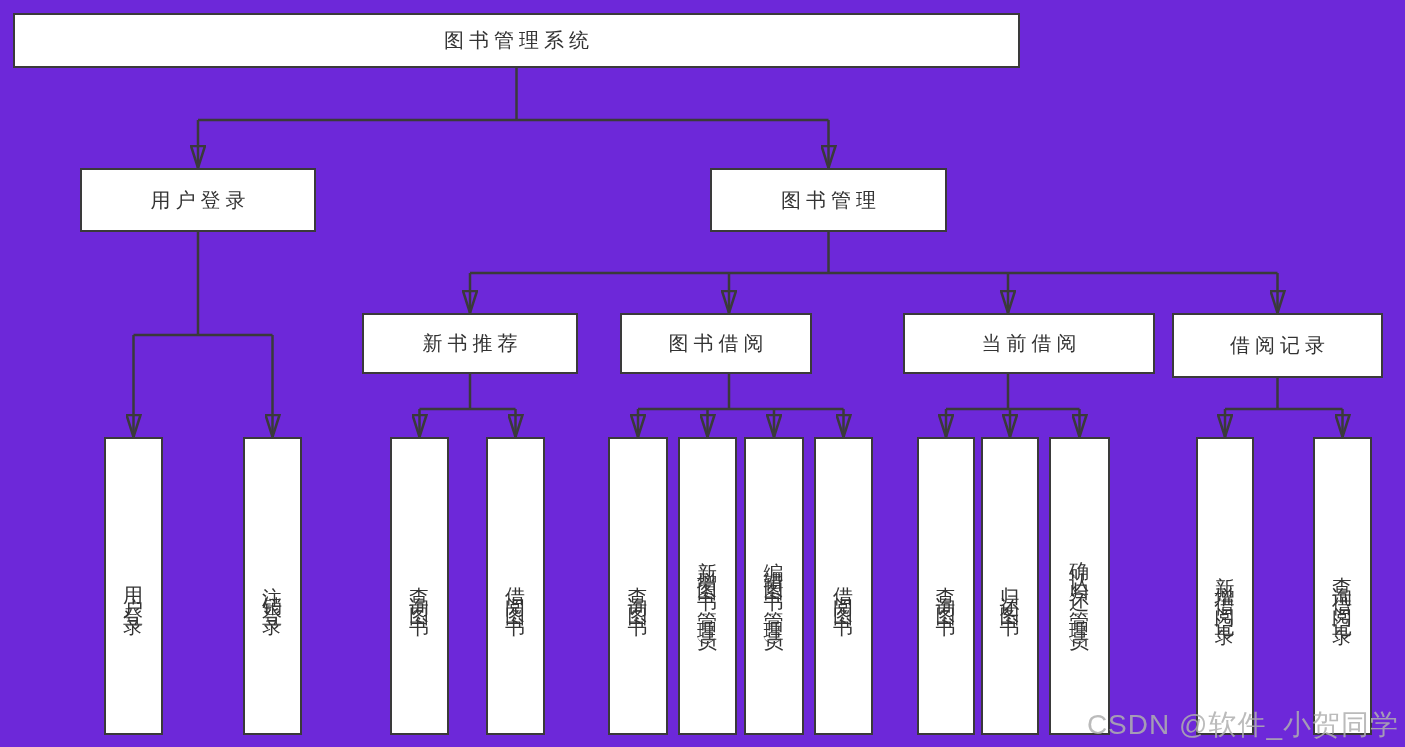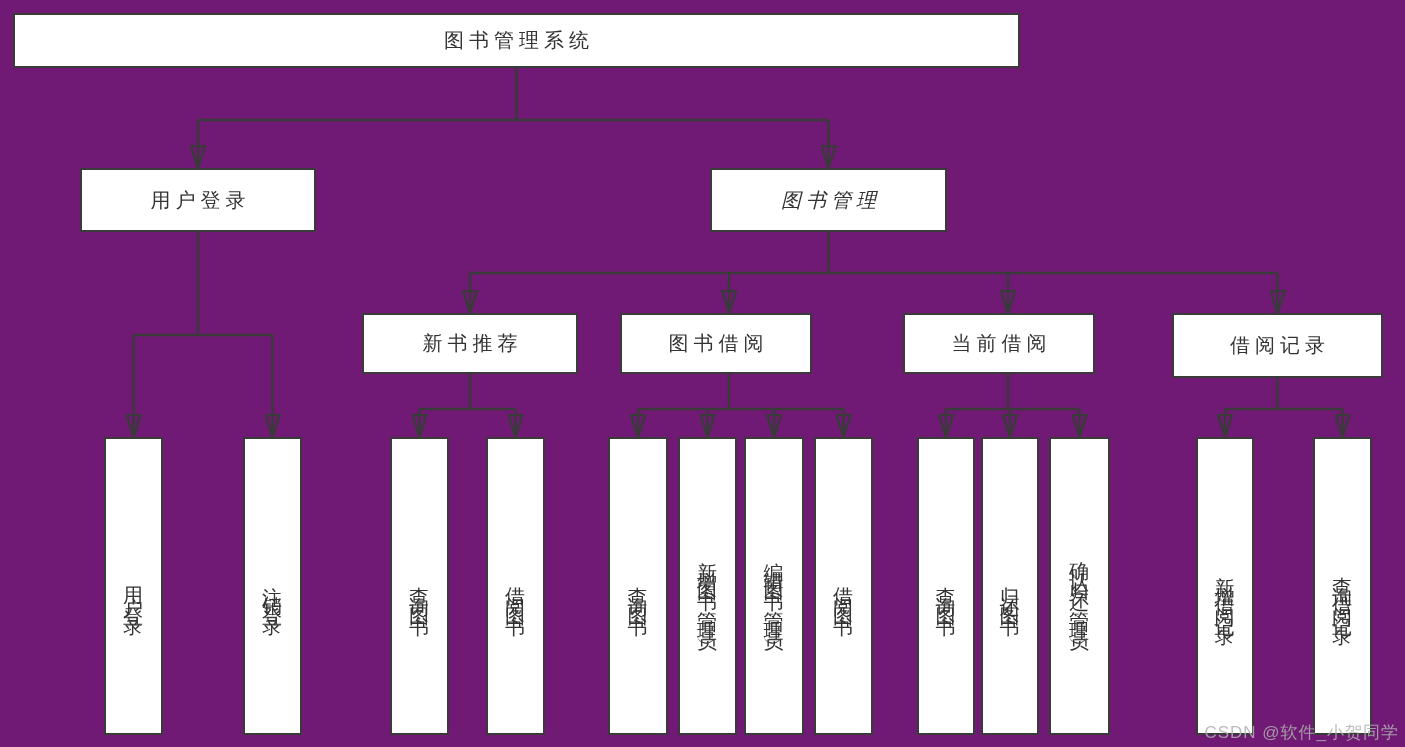--- a/index.html
+++ b/index.html
@@ -1,20 +1,20 @@
 <!DOCTYPE html>
 <html><head>
 <meta charset="utf-8">
 <style>
   html, body { margin: 0; padding: 0; background: #ffffff; }
   .canvas {
     position: relative;
     width: 1405px;
     height: 747px;
-    background: #701a75;
+    background: #6d28d9;
     overflow: hidden;
     font-family: "Liberation Sans", "DejaVu Sans", sans-serif;
   }
   .wires { position: absolute; left: 0; top: 0; width: 1405px; height: 747px; }
   .wires path { stroke: #3a3a3a; stroke-width: 2.5; fill: none; }
   .node {
     position: absolute;
     box-sizing: border-box;
     border: 2.5px solid #3a3a3a;
     background: #ffffff;
@@ -30,21 +30,21 @@
     writing-mode: vertical-rl;
     text-orientation: mixed;
     letter-spacing: 10px;
     margin-bottom: -10px;
     line-height: 1;
   }
   .watermark {
     position: absolute;
     right: 6px;
     bottom: 3px;
-    font-size: 17px;
+    font-size: 28px;
     letter-spacing: 1px;
     color: rgba(175, 175, 175, 0.85);
     z-index: 10;
     white-space: nowrap;
   }
 </style>
 </head>
 <body>
 
 <div class="canvas">
@@ -111,31 +111,31 @@
     </g>
   </svg>
 
   <div class="node h" style="left:13px; top:13px; width:1007px; height:55px;">
     <span>图书管理系统</span>
   </div>
 
   <div class="node h" style="left:80px; top:168px; width:236px; height:64px;">
     <span>用户登录</span>
   </div>
-  <div class="node h" style="left:710px; top:168px; width:237px; height:64px;font-style:italic;">
+  <div class="node h" style="left:710px; top:168px; width:237px; height:64px;">
     <span>图书管理</span>
   </div>
 
   <div class="node h" style="left:362px; top:313px; width:216px; height:61px;">
     <span>新书推荐</span>
   </div>
   <div class="node h" style="left:620px; top:313px; width:192px; height:61px;">
     <span>图书借阅</span>
   </div>
-  <div class="node h" style="left:903px; top:313px; width:192px; height:61px;">
+  <div class="node h" style="left:903px; top:313px; width:252px; height:61px;">
     <span>当前借阅</span>
   </div>
   <div class="node h" style="left:1172px; top:313px; width:211px; height:65px;">
     <span>借阅记录</span>
   </div>
 
   <div class="node v" style="left:104px; width:59px;">
     <span>用户登录</span>
   </div>
   <div class="node v" style="left:243px; width:59px;">

